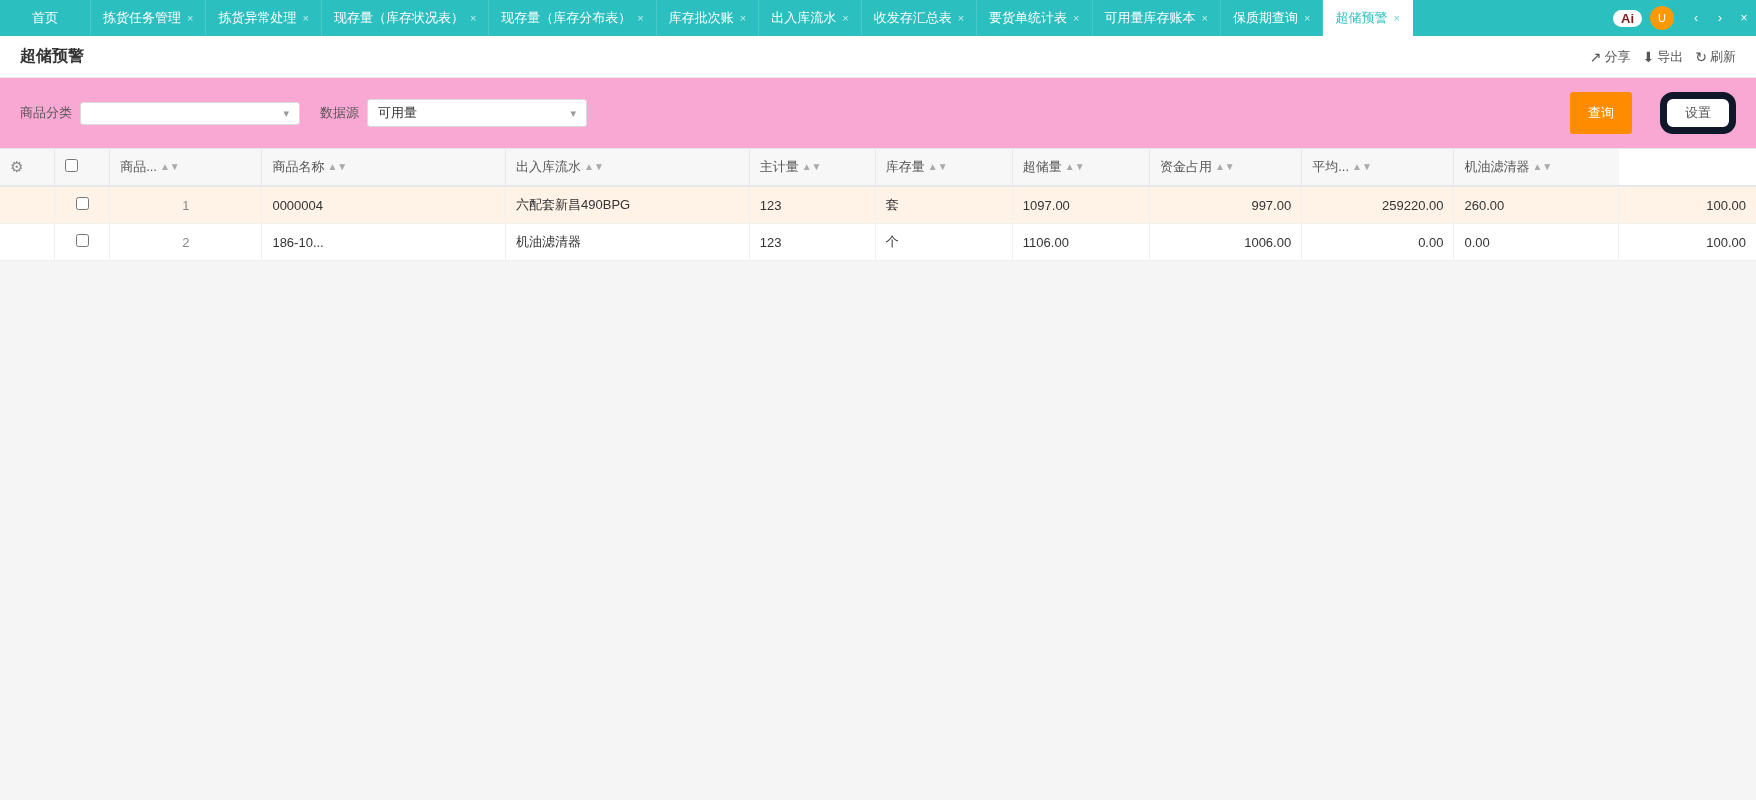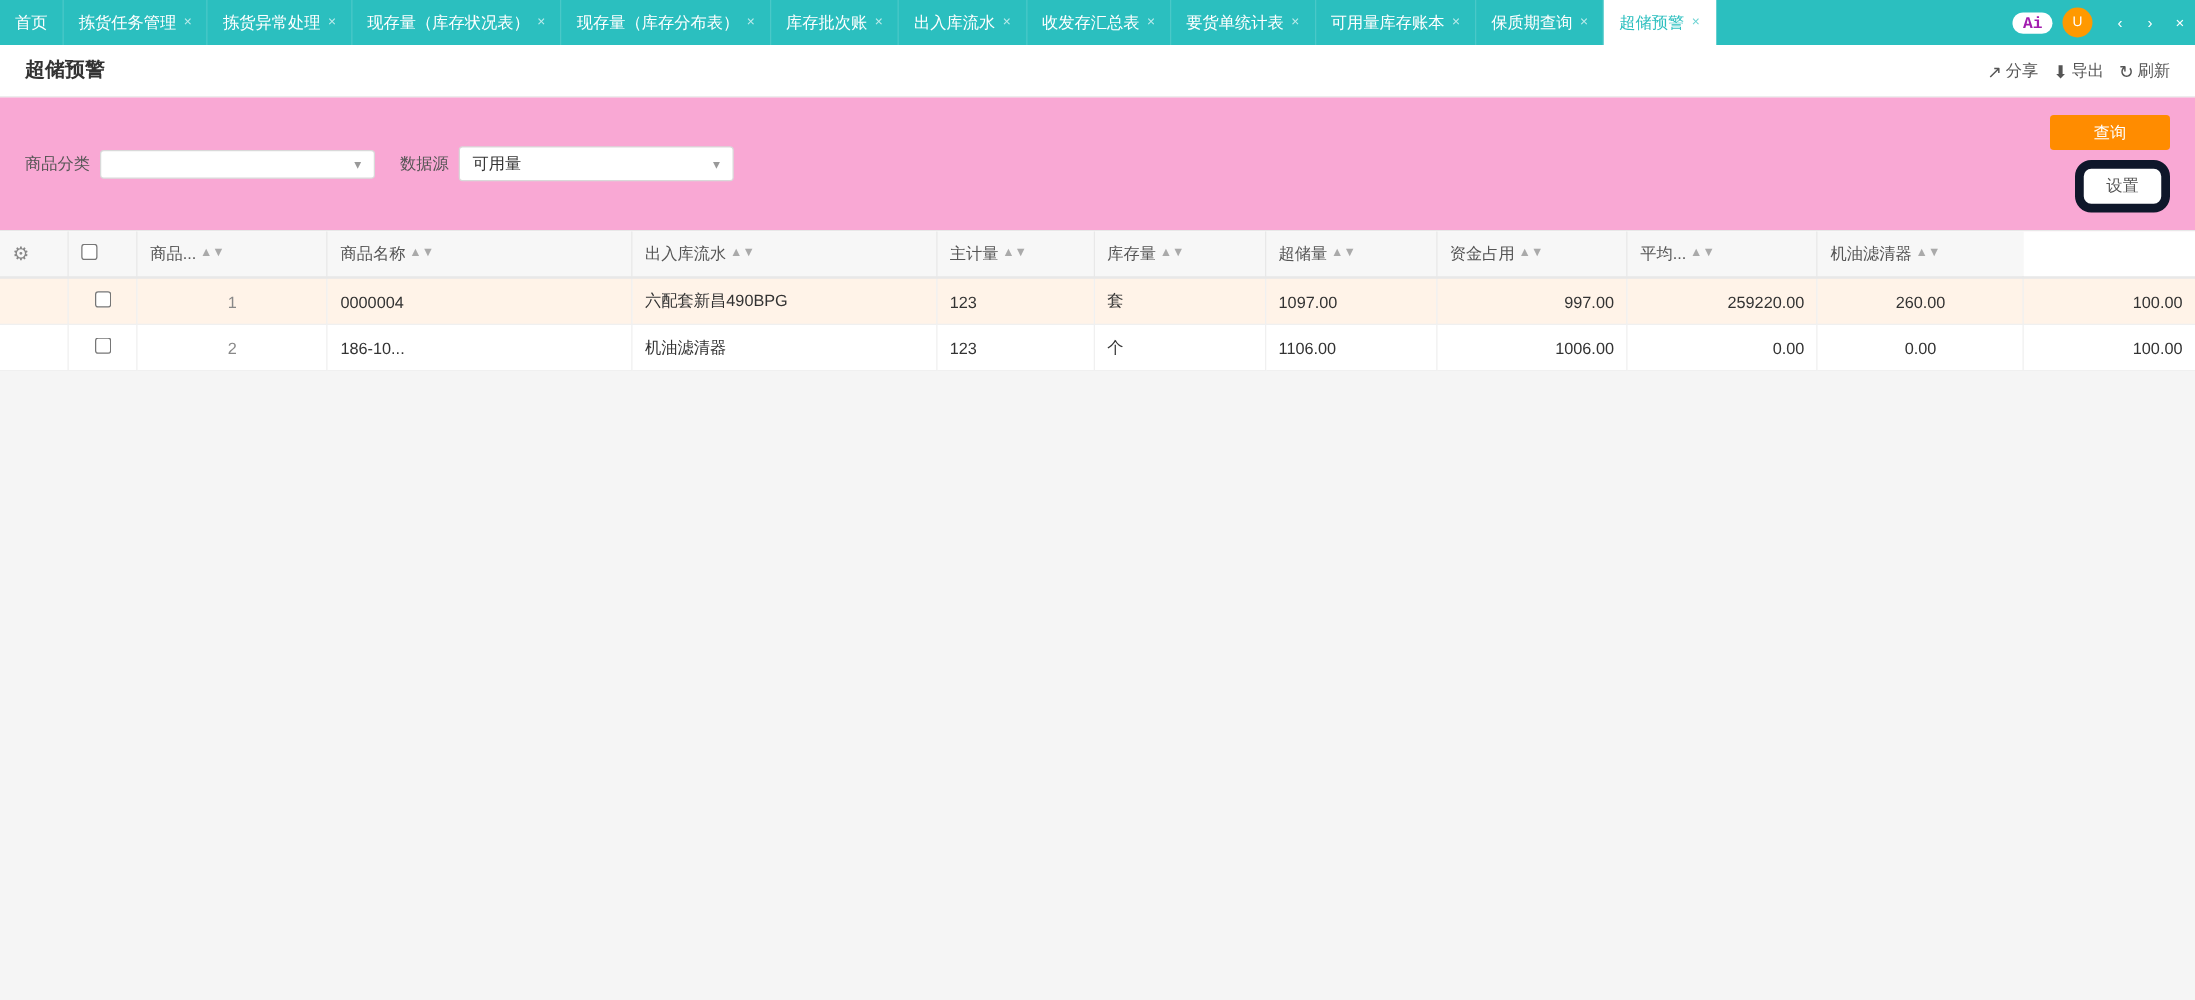--- a/index.html
+++ b/index.html
@@ -17,44 +17,43 @@
     }
     .top-nav-item.active {
       background: #fff;
       color: #2bbfbf;
     }
     .top-nav-item .close-x {
       margin-left: 6px;
       font-size: 11px;
       opacity: 0.7;
     }
-    .top-nav-item.home { padding: 0 12px; }
+    .top-nav-item.home { padding: 0 32px; }
     .nav-arrows {
       display: flex;
       margin-left: auto;
     }
     .nav-arrow {
       width: 24px;
       height: 36px;
       display: flex;
       align-items: center;
       justify-content: center;
       color: #fff;
       cursor: pointer;
       font-size: 12px;
     }
     .ai-badge {
       background: #fff;
-      color: #a21caf;
+      color: #7f1d1d;
       border-radius: 10px;
       padding: 1px 8px;
       font-weight: bold;
       font-size: 13px;
       cursor: pointer;
-      font-family: Liberation Mono, monospace;
     }
     .avatar {
       width: 24px;
       height: 24px;
       border-radius: 50%;
       background: #f90;
       display: flex;
       align-items: center;
       justify-content: center;
       color: #fff;
@@ -121,21 +120,20 @@
       cursor: pointer;
       font-size: 13px;
       justify-content: space-between;
     }
     .chevron-down { color: #999; font-size: 11px; margin-left: 6px; }
 
     .filter-actions {
       margin-left: auto;
       display: flex;
       gap: 8px;
-      flex-direction: column;
     }
     .btn-query {
       background: #ff8c00;
       color: #fff;
       border: none;
       border-radius: 3px;
       padding: 5px 18px;
       cursor: pointer;
       font-size: 13px;
     }
@@ -196,21 +194,21 @@
 
     .col-checkbox { width: 36px; text-align: center; }
     .col-num { width: 40px; text-align: center; color: #888; }
     .col-code { width: 100px; }
     .col-name { width: 160px; }
     .col-spec { width: 80px; }
     .col-unit { width: 70px; }
     .col-stock { width: 90px; }
     .col-over { width: 90px; text-align: right; }
     .col-money { width: 100px; text-align: right; }
-    .col-avg { width: 90px; text-align: center; }
+    .col-avg { width: 90px; text-align: left; }
     .col-max { width: 90px; text-align: right; }
 
     .gear-icon { font-size: 15px; color: #888; cursor: pointer; }
     input[type="checkbox"] { cursor: pointer; }
 
     
     .table-wrapper {
       overflow-x: auto;
     }
 

